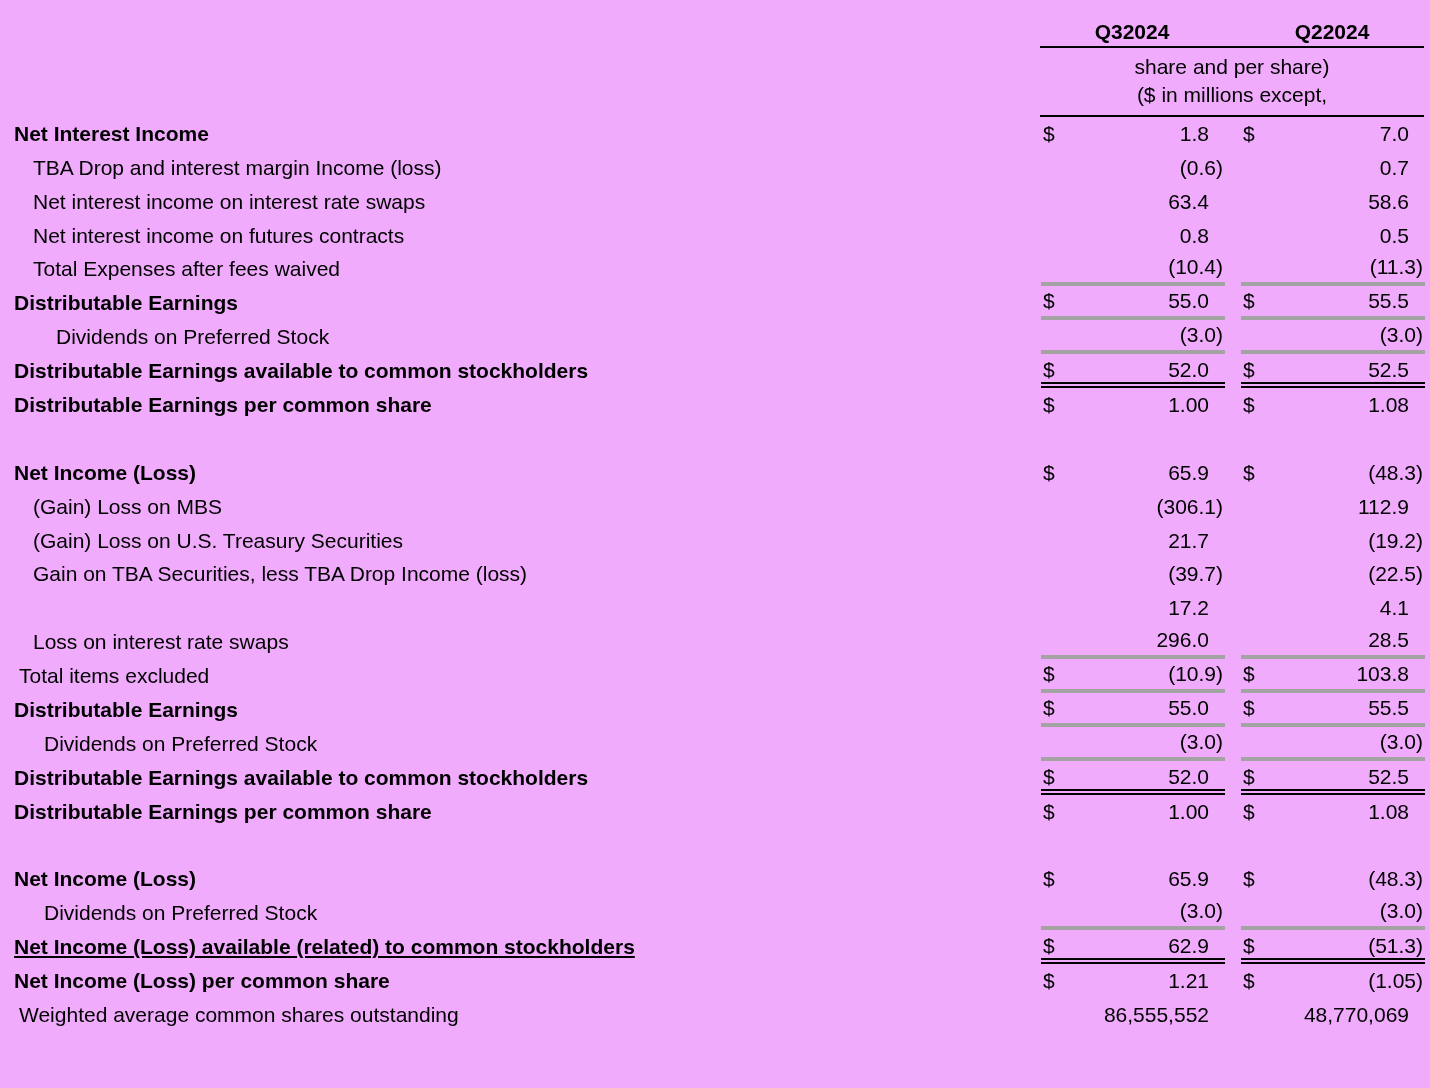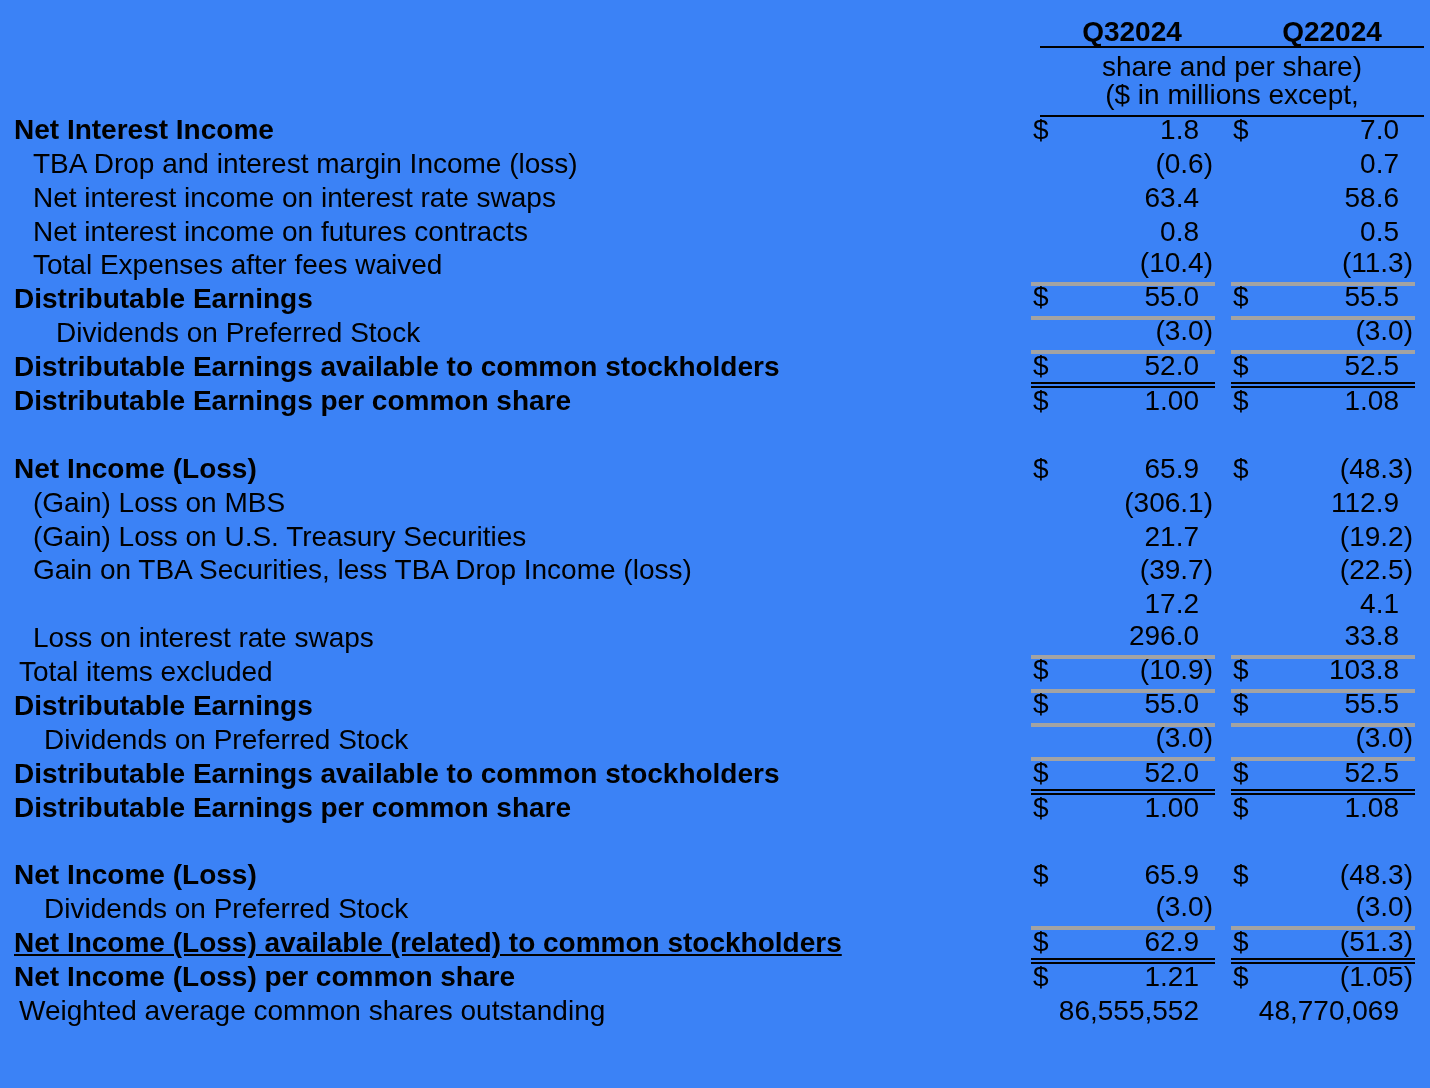--- a/index.html
+++ b/index.html
@@ -1,23 +1,23 @@
 <!DOCTYPE html>
 <html><head>
 <meta charset="utf-8">
 <style>
   html,body{margin:0;padding:0;background:#ffffff;}
   .page{
     position:relative;
     width:1430px;
     height:1088px;
-    background:#3b82f6;
+    background:#f0abfc;
     color:#000000;
     font-family:"Liberation Sans", sans-serif;
-    font-size:28px;
+    font-size:21px;
     overflow:hidden;
   }
   .header-row{
     display:flex;
     margin-top:18px;
     padding-right:6px;
     line-height:28px;
   }
   .header-spacer{width:1040px;}
   .col-head{
@@ -37,21 +37,21 @@
     width:384px;
     text-align:center;
     line-height:28px;
     padding-top:5px;
     padding-bottom:6px;
   }
   .body{margin-top:0;}
   .row{
     display:flex;
     height:33.9px;
-    padding-right:15px;
+    padding-right:5px;
   }
   .row > *{
     display:flex;
     align-items:flex-end;
     box-sizing:border-box;
   }
   .label{
     flex:1 1 auto;
     padding-bottom:5px;
     white-space:nowrap;
@@ -280,21 +280,21 @@
   </div>
       <div class="row">
     <div class="label" style="padding-left: 33px;">Loss on interest rate swaps</div>
     <div class="cell q3 rule-single">
       <span class="dollar"></span>
       <span class="val pos">296.0</span>
     </div>
     <div class="col-gap"></div>
     <div class="cell q2 rule-single">
       <span class="dollar"></span>
-      <span class="val pos">33.8</span>
+      <span class="val pos">28.5</span>
     </div>
   </div>
       <div class="row">
     <div class="label" style="padding-left: 19px;">Total items excluded</div>
     <div class="cell q3 rule-single">
       <span class="dollar">$</span>
       <span class="val paren">(10.9)</span>
     </div>
     <div class="col-gap"></div>
     <div class="cell q2 rule-single">

